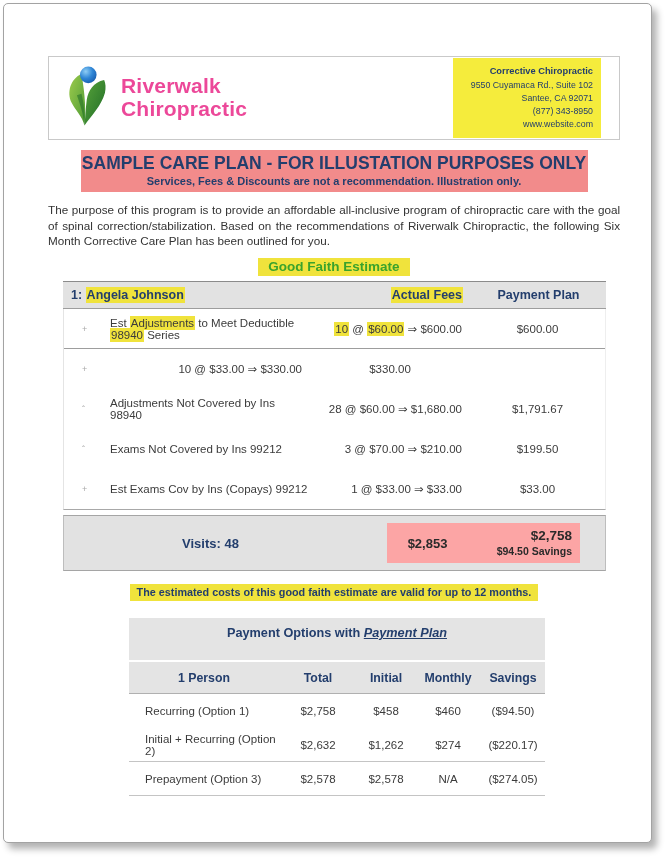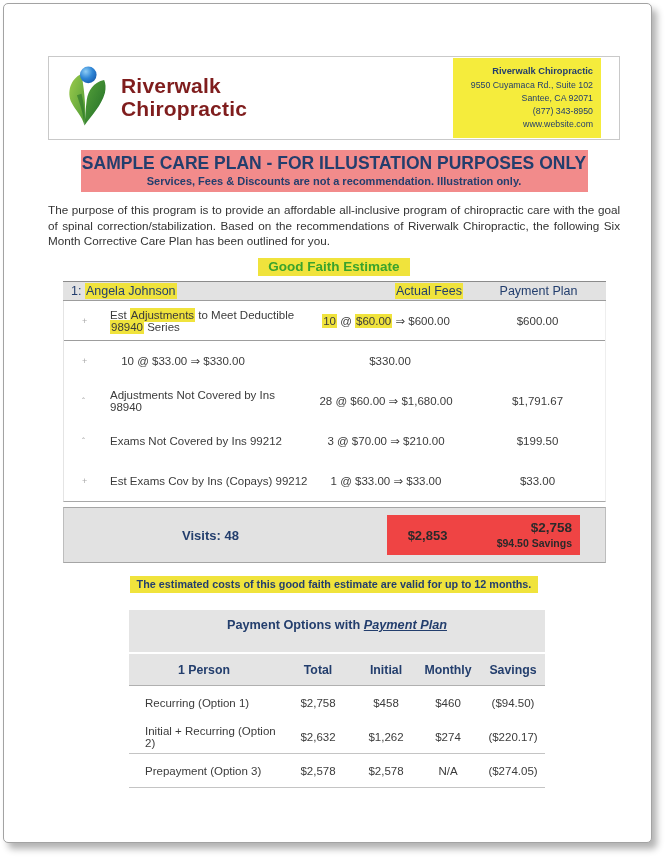--- a/index.html
+++ b/index.html
@@ -11,21 +11,21 @@
     overflow:hidden;
   }
   .content { padding:52px 31px 0 44px; }
 
   
   .hdr-box {
     border:1px solid #c9c9c9; height:84px; display:flex; align-items:center;
     padding:0 18px 0 14px; background:#fff;
   }
   .brand { display:flex; align-items:center; gap:12px; }
-  .brand-text { font-size:21px; font-weight:bold; color:#7f1d1d; line-height:1.08; letter-spacing:.2px; }
+  .brand-text { font-size:21px; font-weight:bold; color:#ec4899; line-height:1.08; letter-spacing:.2px; }
   .contact {
     margin-left:auto; background:#f5ec3c; width:148px; padding:7px 8px 7px 6px;
     text-align:right; color:#233e6d; font-size:8.8px; line-height:1.5;
   }
   .contact .c-name { font-weight:bold; font-size:9.3px; }
 
   
   .banner { margin:10px auto 0; width:507px; background:#f28b8b; text-align:center; padding:3px 0 5px; }
   .banner-title { font-size:17.5px; font-weight:bold; color:#233e6d; }
   .banner-sub { font-size:11px; font-weight:600; color:#233e6d; margin-top:1px; }
@@ -34,47 +34,47 @@
   .intro { margin-top:10px; font-size:11.7px; color:#333; line-height:1.34; text-align:justify; }
 
   
   .gfe-wrap { text-align:center; margin-top:8px; }
   .gfe { display:inline-block; background:#f0e33c; color:#3aa32c; font-weight:bold; font-size:13.5px; padding:1px 10px 2px; }
 
   
   .etable { margin:5px 0 0 15px; width:543px; }
   .ehead {
     display:grid; grid-template-columns:1fr 160px 135px; align-items:center;
-    background:#e2e2e2; height:20px;
+    background:#e2e2e2; height:28px;
     border-top:1px solid #8b8b8b; border-bottom:1px solid #9d9d9d;
-    font-size:12.5px; font-weight:normal; color:#233e6d;
+    font-size:12.5px; font-weight:bold; color:#233e6d;
   }
   .ehead .h1 { padding-left:8px; }
   .ehead .h2 { text-align:right; padding-right:8px; }
   .ehead .h3 { text-align:center; }
   .ebody { border-left:1px solid #e4e4e4; border-right:1px solid #eee; border-bottom:1px solid #a8a8a8; }
   .erow {
     display:grid; grid-template-columns:1fr 160px 135px; align-items:center;
     height:40px; position:relative; font-size:11.5px; color:#3b3b3b; background:#fff;
   }
   .erow.sep { border-bottom:1px solid #9d9d9d; }
   .erow .bullet { position:absolute; left:18px; top:50%; transform:translateY(-50%); color:#aaa; font-size:9px; }
   .erow .desc { padding-left:46px; }
-  .erow .fees { text-align:center; padding-right:8px; }
+  .erow .fees { text-align:right; padding-right:8px; }
   .erow .plan { text-align:center; }
   .hl { background:#f0e33c; padding:1px 1px; }
 
   
   .esummary {
     margin:5px 0 0 15px; width:543px; height:56px; background:#e2e2e2;
     border:1px solid #a5a5a5; border-left-color:#bdbdbd; border-right-color:#bdbdbd;
     display:grid; grid-template-columns:1fr 193px 25px; align-items:center;
   }
   .visits { text-align:center; font-size:13px; font-weight:bold; color:#233e6d; padding-right:30px; }
-  .sum-yellow { background:#ef4444; height:40px; display:flex; align-items:center; }
+  .sum-yellow { background:#fca5a5; height:40px; display:flex; align-items:center; }
   .sum-actual { flex:0 0 42%; text-align:center; font-size:13px; font-weight:bold; color:#2a2a2a; }
   .sum-plan { flex:1; text-align:right; padding-right:8px; color:#2a2a2a; line-height:1.25; }
   .sum-plan .big { font-size:13.5px; font-weight:bold; }
   .sum-plan .small { font-size:10.5px; font-weight:bold; }
 
   
   .note-wrap { text-align:center; margin-top:11px; }
   .note { display:inline-block; background:#f0e33c; color:#233e6d; font-weight:600; font-size:10.8px; padding:2px 7px 3px; }
 
   
@@ -125,21 +125,21 @@
             <path d="M18 40 C22 52 26 62 28 80 C29 64 27 50 24 38 Z" fill="#1f6b27" opacity=".55"></path>
             <circle cx="33" cy="13" r="11" fill="url(#gb)"></circle>
           </svg>
         </span>
         <div class="brand-text">
           <div>Riverwalk</div>
           <div>Chiropractic</div>
         </div>
       </div>
       <div class="contact">
-        <div class="c-name">Riverwalk Chiropractic</div>
+        <div class="c-name">Corrective Chiropractic</div>
         <div>9550 Cuyamaca Rd., Suite 102</div>
         <div>Santee, CA 92071</div>
         <div>(877) 343-8950</div>
         <div>www.website.com</div>
       </div>
     </div>
 
     <div class="banner">
       <div class="banner-title">SAMPLE CARE PLAN - FOR ILLUSTATION PURPOSES ONLY</div>
       <div class="banner-sub">Services, Fees &amp; Discounts are not a recommendation. Illustration only.</div>

